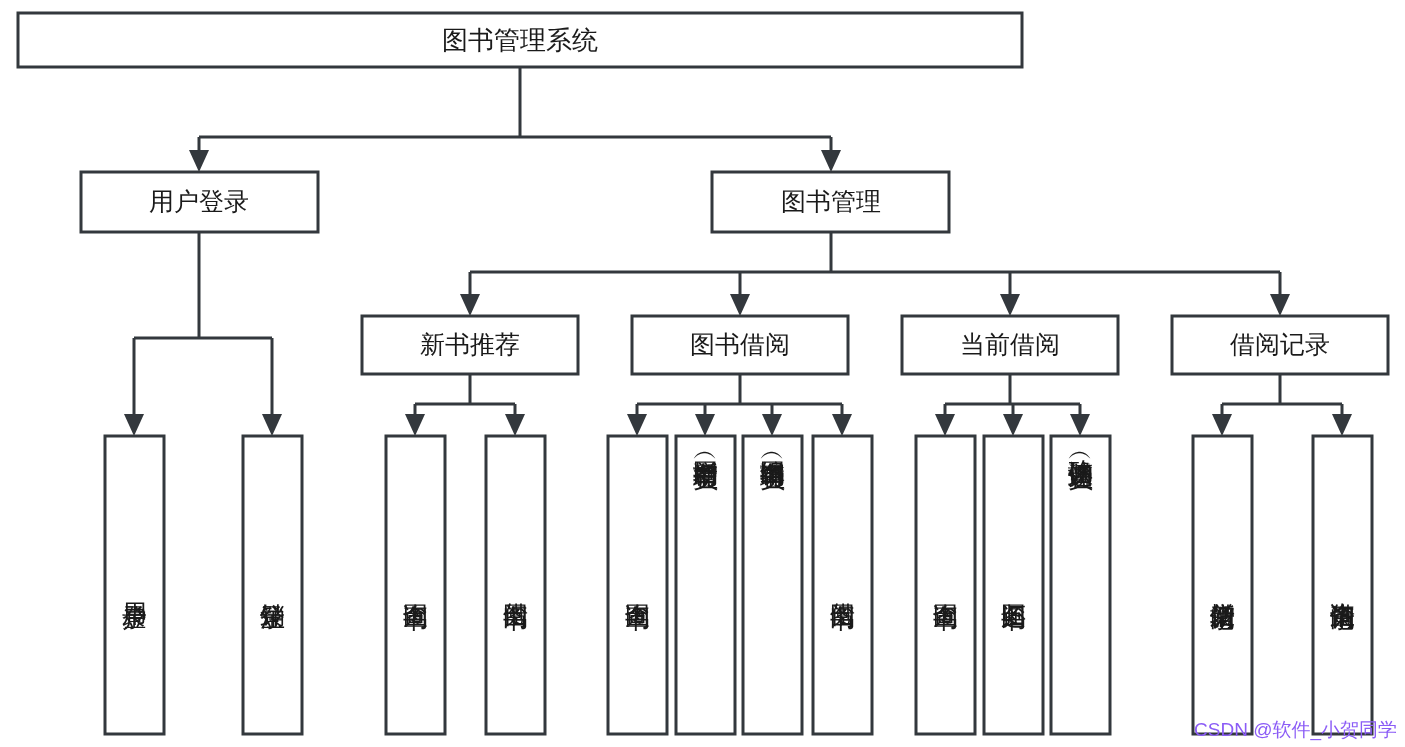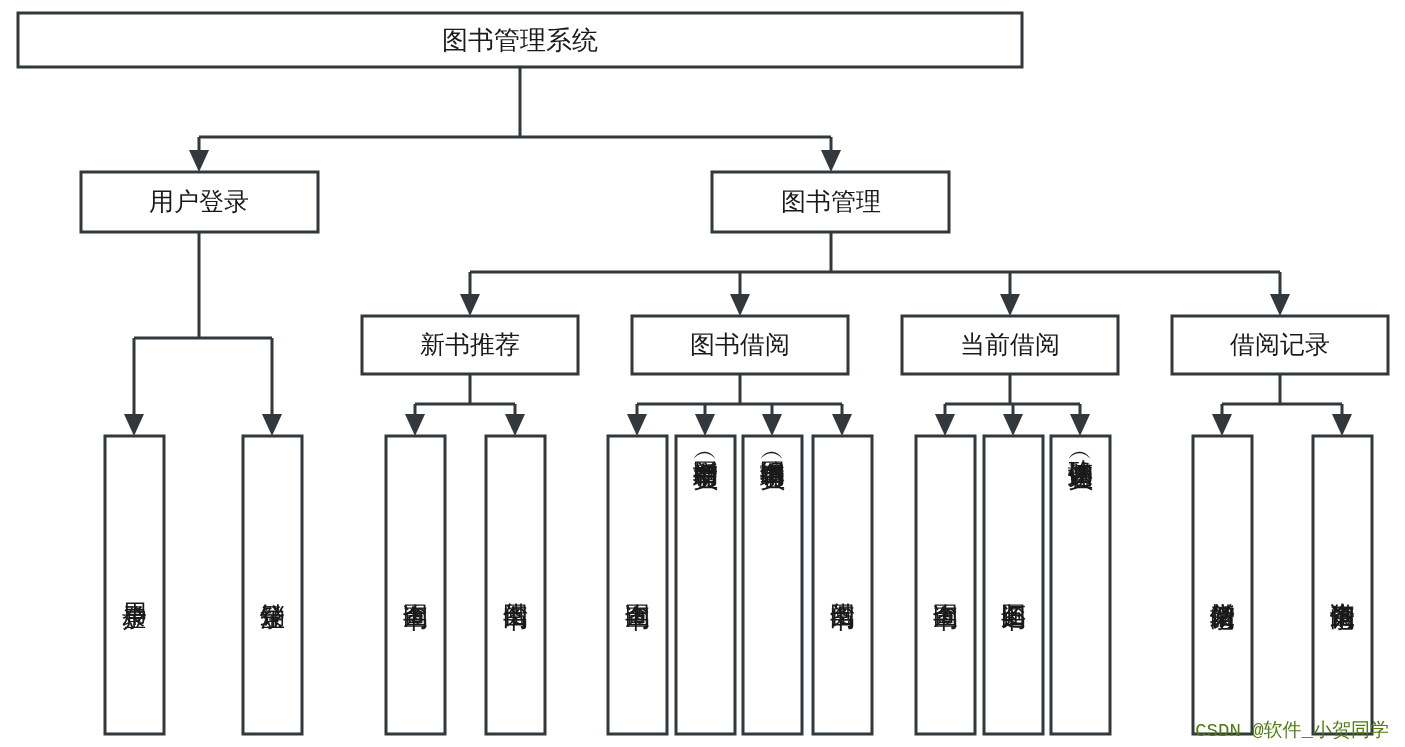--- a/index.html
+++ b/index.html
@@ -64,25 +64,25 @@
   .vlabel-wrap {
     position: absolute;
     display: flex;
     justify-content: center;
     pointer-events: none;
   }
   .vlabel-wrap.center { align-items: center; }
   .vlabel-wrap.top { align-items: flex-start; }
   #watermark {
     position: absolute;
-    right: 16px;
+    right: 8px;
     bottom: 4px;
-    font-family: Liberation Mono, monospace;
+    font-family: Liberation Sans, sans-serif;
     font-size: 19px;
-    color: #4d7c0f;
+    color: #8b5cf6;
     white-space: nowrap;
   }
 </style>
 </head>
 <body>
 
 <div id="diagram-root">
 
   <svg class="flow" viewBox="0 0 1405 747" xmlns="http://www.w3.org/2000/svg">
 

